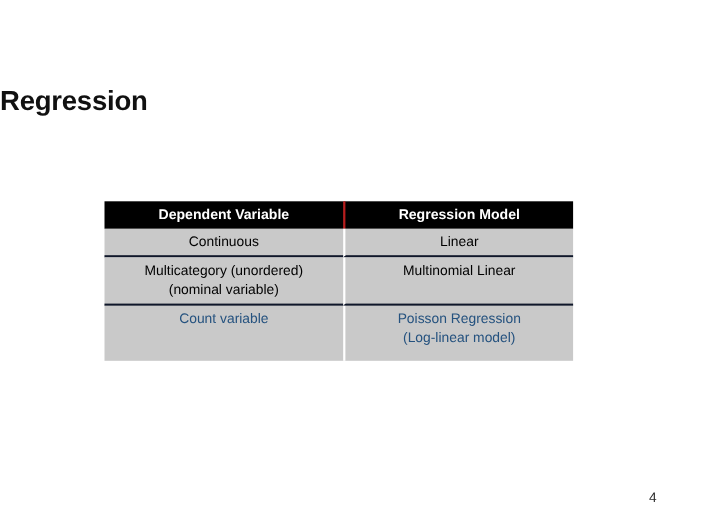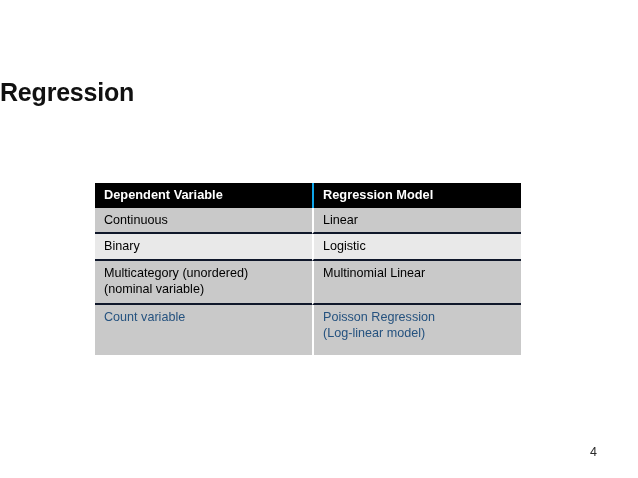--- a/index.html
+++ b/index.html
@@ -45,38 +45,38 @@
     top: 183px;
     left: 95px;
     width: 426px;
     border-collapse: separate;
     border-spacing: 0;
     table-layout: fixed;
   }
   .reg-table td, .reg-table th {
     padding: 4px 9px 4px 9px;
     vertical-align: top;
-    text-align: left;
+    text-align: center;
     font-size: 12.6px;
     line-height: 16.5px;
   }
   .col-a { width: 217px; }
   .col-b { width: 209px; }
 
   .hdr th {
     background: #000000;
     color: #ffffff;
     font-weight: bold;
     font-size: 12.8px;
     height: 16px;
     padding-top: 4px;
     padding-bottom: 4px;
   }
   .hdr th.cell-b {
-    border-left: 2px solid #0ea5e9;
+    border-left: 2px solid #b91c1c;
   }
 
   tr.shade-dark td {
     background: #c9c9c9;
   }
   tr.shade-light td {
     background: #e9e9e9;
   }
   .reg-table td.cell-b {
     border-left: 2px solid #ffffff;
@@ -129,28 +129,20 @@
     </thead>
     <tbody>
       <tr class="shade-dark">
         <td class="cell-a">
           <span>Continuous</span>
         </td>
         <td class="cell-b">
           <span>Linear</span>
         </td>
       </tr>
-      <tr class="shade-light">
-        <td class="cell-a">
-          <span>Binary</span>
-        </td>
-        <td class="cell-b">
-          <span>Logistic</span>
-        </td>
-      </tr>
       <tr class="shade-dark tall">
         <td class="cell-a">
           <span>Multicategory (unordered)</span>
           <span class="line2">(nominal variable)</span>
         </td>
         <td class="cell-b">
           <span>Multinomial Linear</span>
         </td>
       </tr>
       <tr class="shade-dark highlight last-row">

